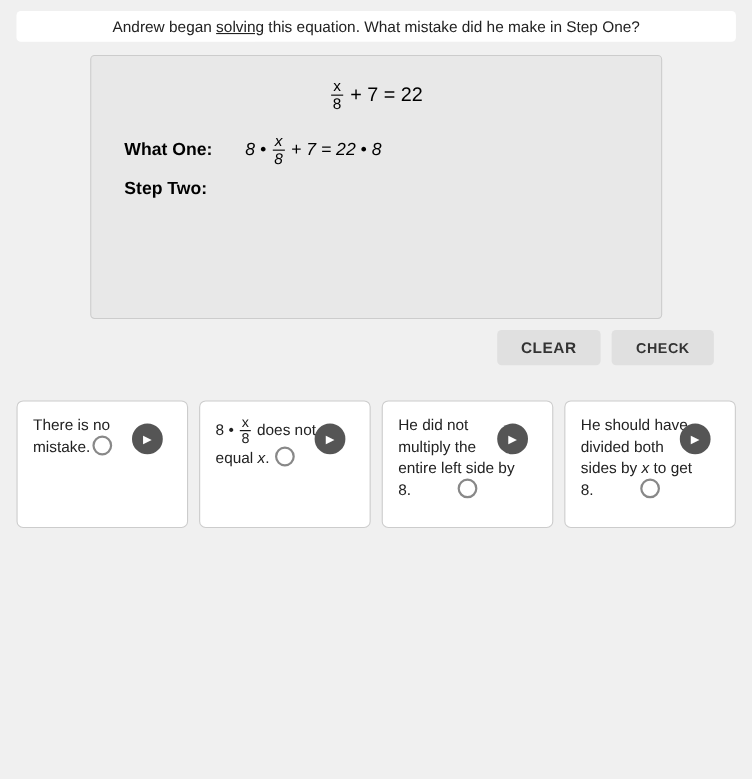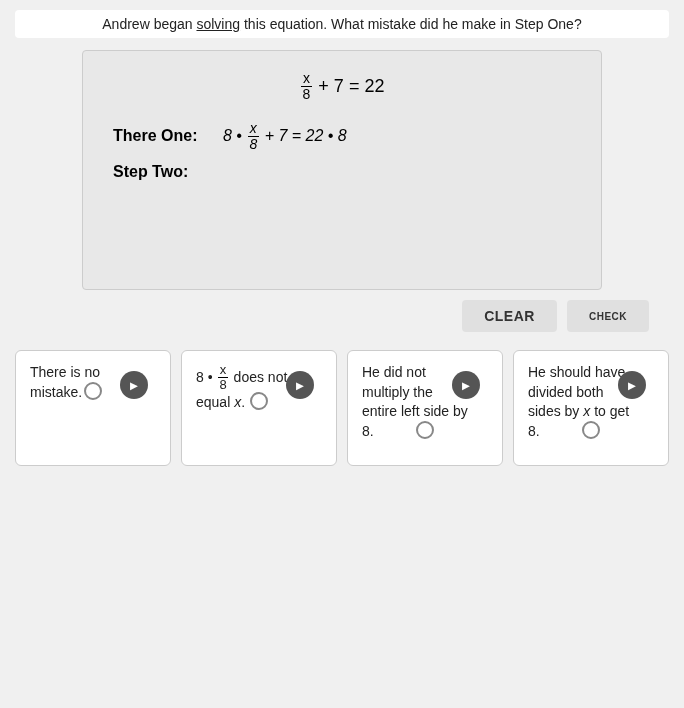--- a/index.html
+++ b/index.html
@@ -68,42 +68,42 @@
       font-size: 14px;
       margin: 0 1px;
     }
     .fraction .num { border-bottom: 1px solid #000; padding: 0 2px; line-height: 1.1; }
     .fraction .den { padding: 0 2px; line-height: 1.1; }
 
     .button-row {
       display: flex;
       justify-content: flex-end;
       gap: 10px;
-      margin-bottom: 18px;
+      margin-bottom: 32px;
       padding-right: 20px;
     }
 
     .btn-clear {
       background: #e0e0e0;
       border: none;
       border-radius: 4px;
       padding: 8px 22px;
       font-size: 14px;
       font-weight: bold;
       color: #333;
       cursor: pointer;
       letter-spacing: 0.5px;
     }
 
     .btn-check {
       background: #e0e0e0;
       border: none;
       border-radius: 4px;
       padding: 8px 22px;
-      font-size: 10px;
+      font-size: 13px;
       font-weight: bold;
       color: #333;
       cursor: pointer;
       letter-spacing: 0.5px;
     }
 
     .options-grid {
       display: grid;
       grid-template-columns: 1fr 1fr 1fr 1fr;
       gap: 10px;
@@ -185,21 +185,21 @@
 <div class="problem-box">
 
   <div class="equation-main">
     <span><span class="fraction">
           <span class="num">x</span>
           <span class="den">8</span>
         </span> + 7 = 22</span>
   </div>
 
   <div class="step-row">
-    <span class="step-label">There One:</span>
+    <span class="step-label">What One:</span>
     <span class="step-expr">
       8 • <span class="fraction">
           <span class="num">x</span>
           <span class="den">8</span>
         </span> + 7 = 22 • 8
     </span>
   </div>
 
   <div class="step-row">
     <span class="step-label">Step Two:</span>

